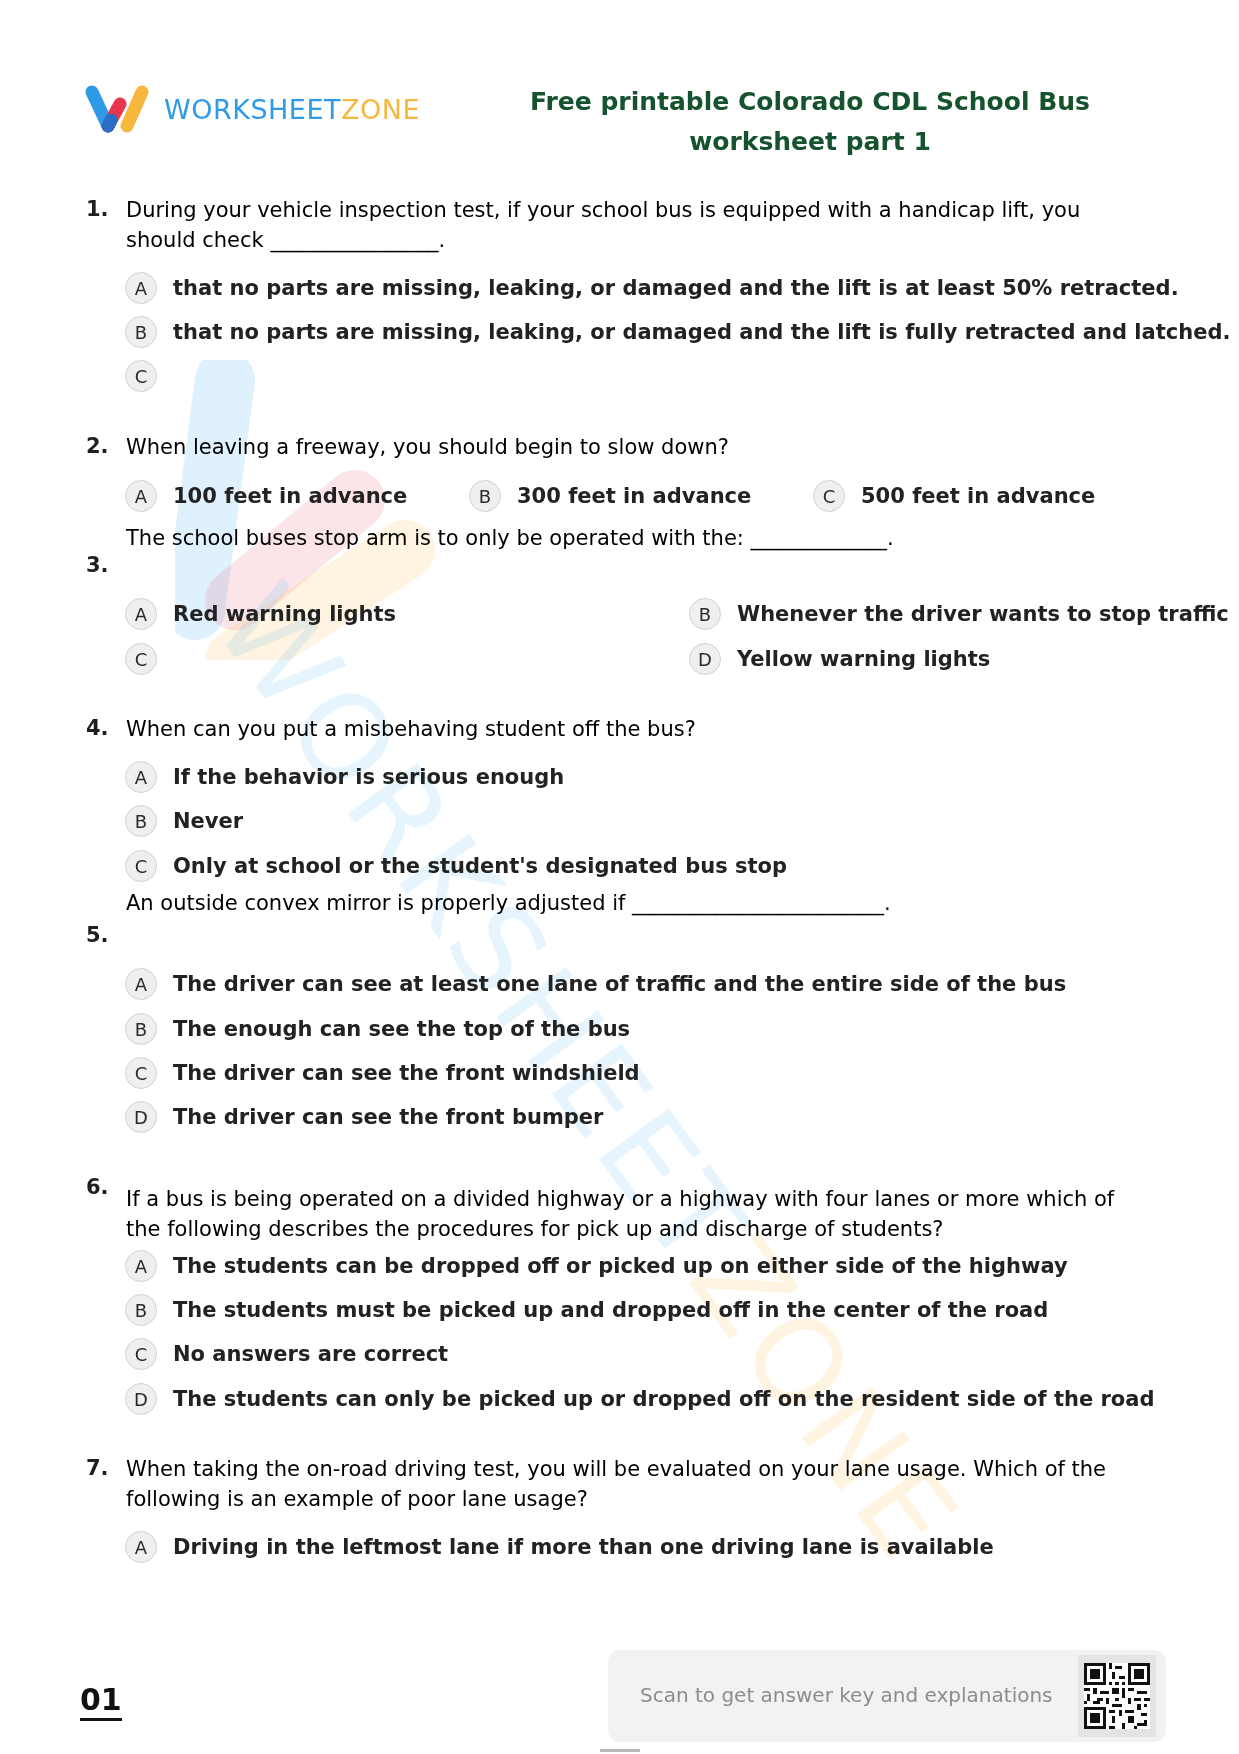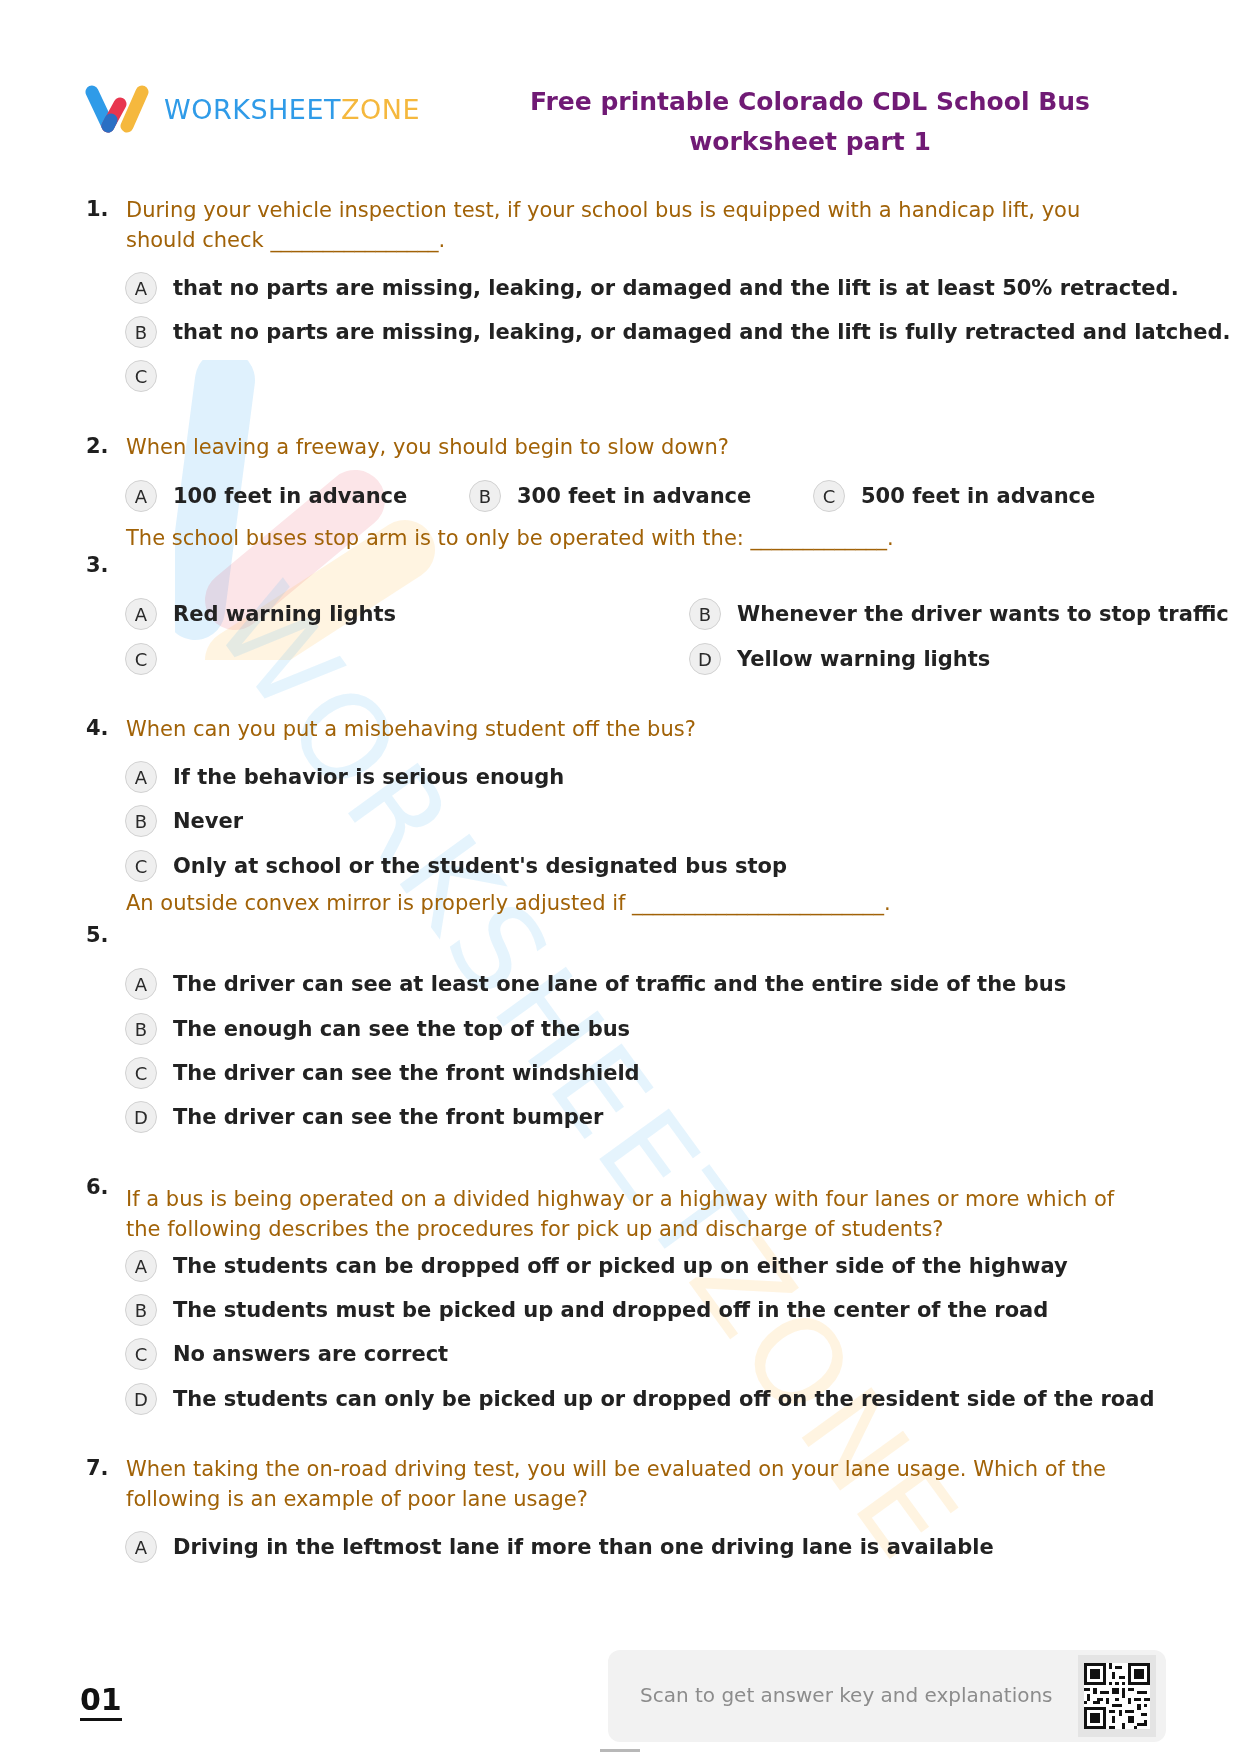--- a/index.html
+++ b/index.html
@@ -18,26 +18,26 @@
 
   
   .logo { position: absolute; left: 84px; top: 84px; display: flex; align-items: center; }
   .logo svg { display: block; }
   .logo-text { margin-left: 12px; font-family: "DejaVu Sans", sans-serif; font-size: 27px;
                letter-spacing: 0.5px; font-weight: normal; line-height: 1; }
   .logo-text .w { color: #2f9be8; }
   .logo-text .z { color: #f5b83d; }
   .title { position: absolute; left: 520px; width: 580px; top: 82px; text-align: center;
            font-family: "DejaVu Sans", sans-serif; font-weight: bold; font-size: 25px;
-           line-height: 40px; color: #701a75; }
+           line-height: 40px; color: #14532d; }
 
   
   .q { position: absolute; left: 0; width: 1239px; }
   .q-num { position: absolute; left: 86px; font-weight: bold; font-size: 21px; color: #1f1f1f; }
-  .q-text { position: absolute; left: 126px; width: 1050px; font-size: 21px; line-height: 30px; color: #a16207; }
+  .q-text { position: absolute; left: 126px; width: 1050px; font-size: 21px; line-height: 30px; color: #000000; }
   .opt { position: absolute; display: flex; align-items: center; height: 36px; }
   .badge { width: 32px; height: 32px; border-radius: 50%; background: #efefef; border: 1px solid #d2d2d2;
            box-sizing: border-box; display: flex; align-items: center; justify-content: center;
            font-size: 18px; color: #2a2a2a; flex: none; }
   .opt-text { margin-left: 16px; font-size: 21px; color: #222; white-space: nowrap; font-weight: bold; }
 
   
   .page-num { position: absolute; left: 80px; top: 1683px; font-size: 30px; font-weight: bold; color: #111;
               border-bottom: 3px solid #111; line-height: 34px; padding-bottom: 1px; }
   .scan-box { position: absolute; left: 608px; top: 1650px; width: 558px; height: 92px; background: #f2f2f2;

